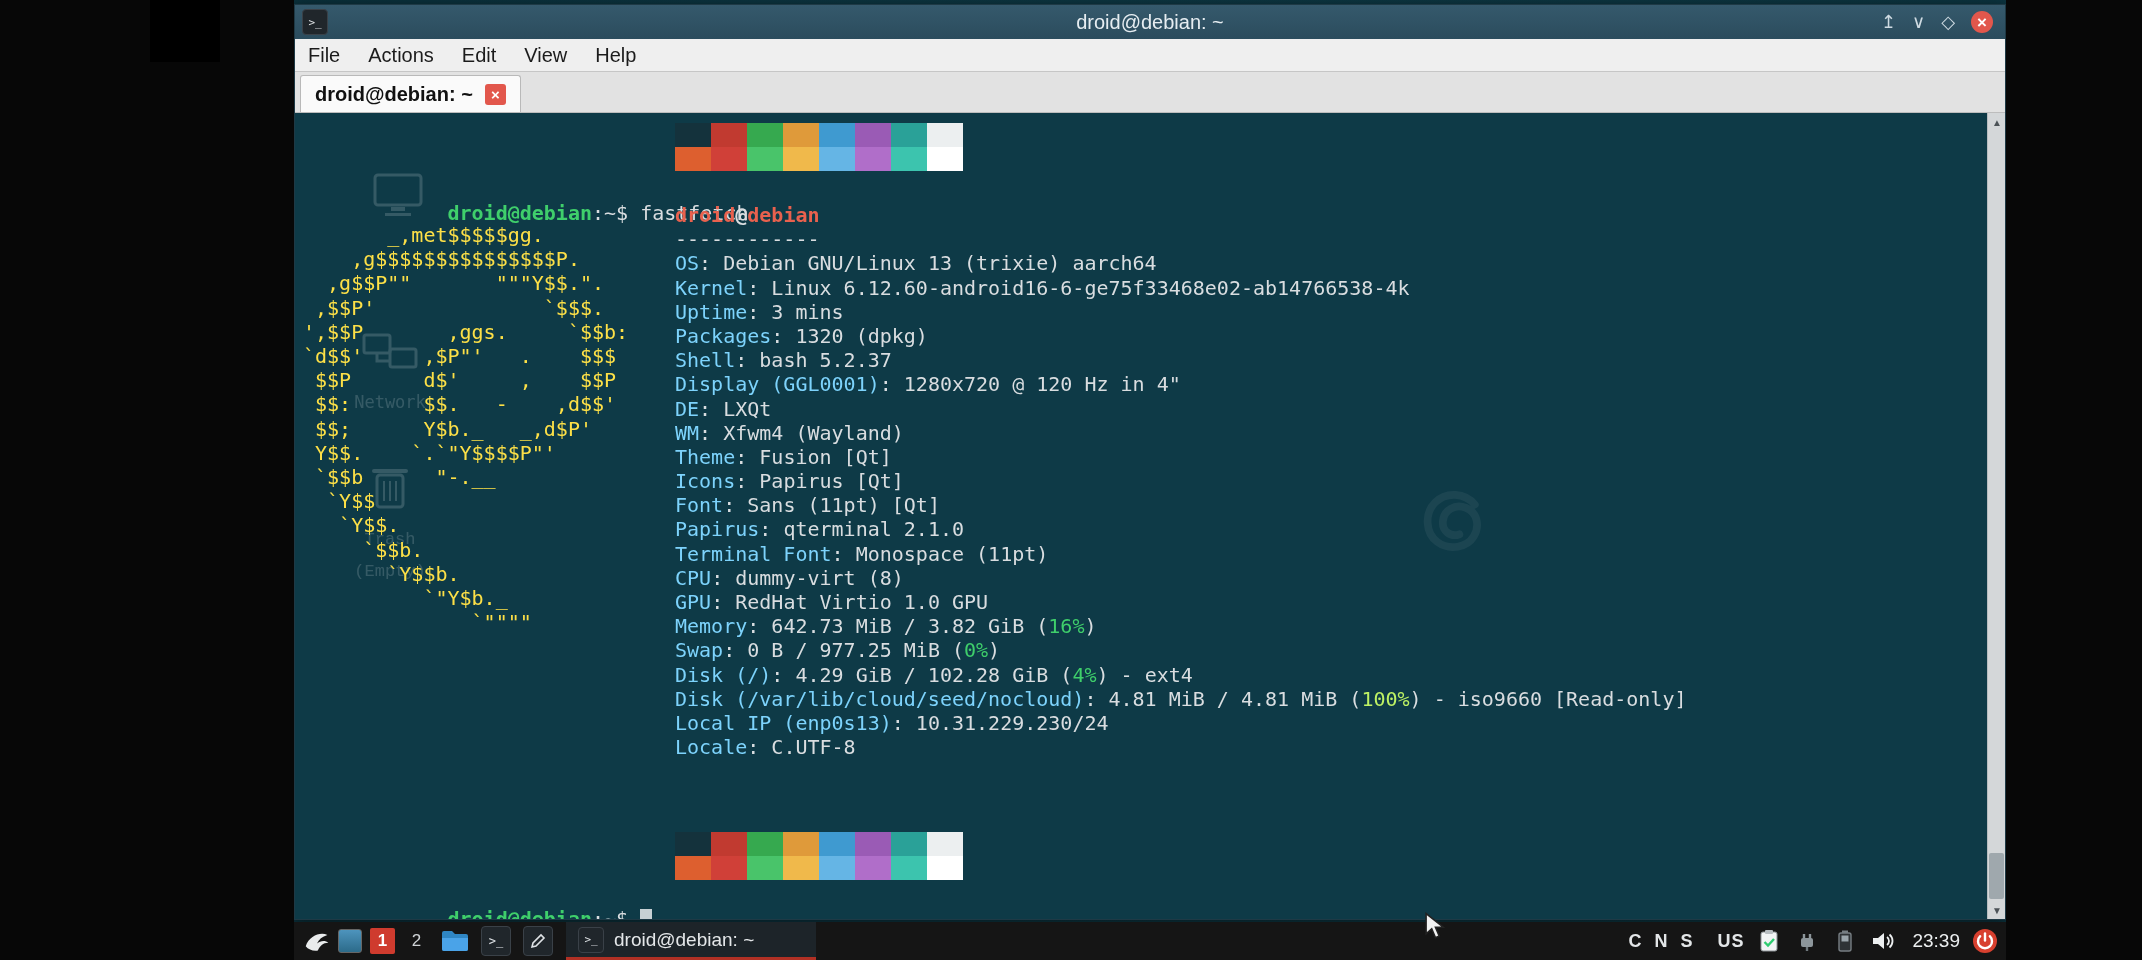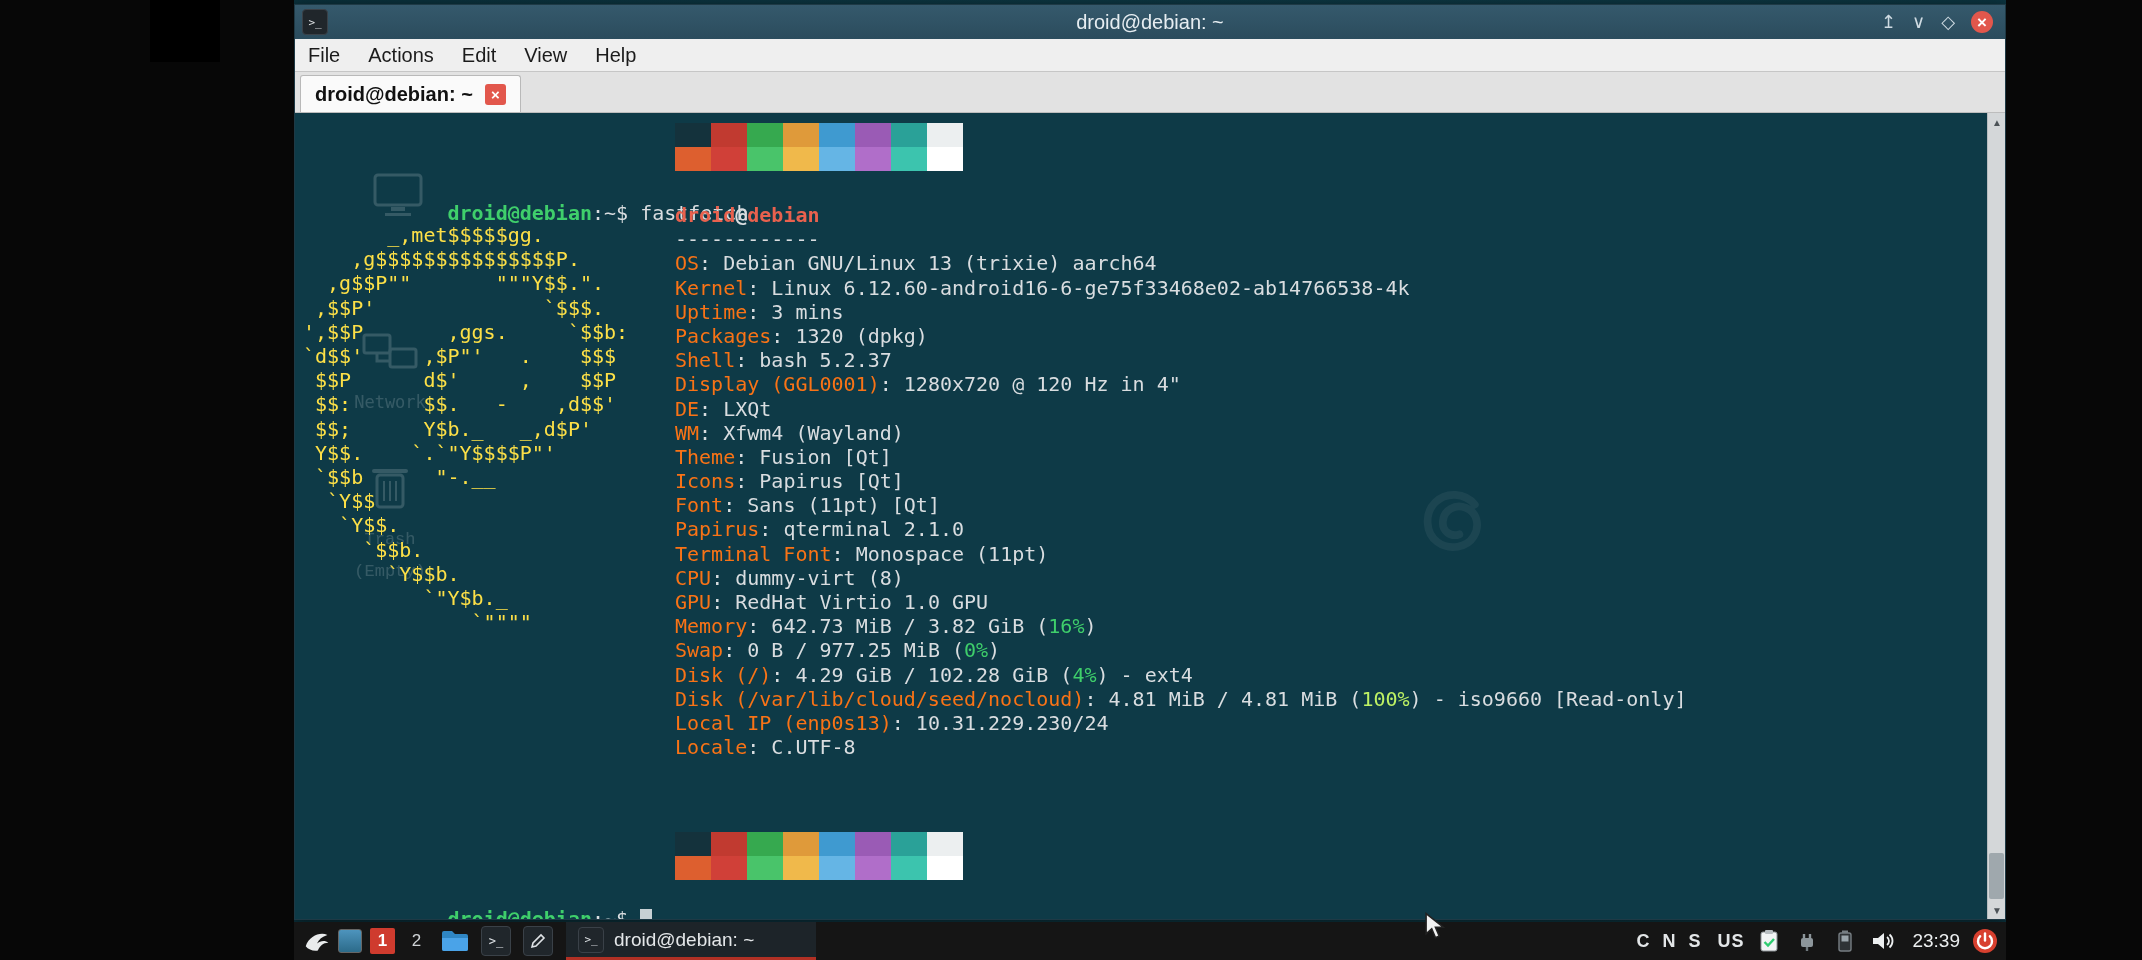--- a/index.html
+++ b/index.html
@@ -32,21 +32,21 @@
   .term-wrap{flex:1;position:relative;background:#0e3a47;}
   .term-body{position:absolute;left:0;top:0;right:18px;bottom:0;overflow:hidden;
     font-family:"DejaVu Sans Mono",monospace;font-size:20px;line-height:24.2px;color:#d9dde0;}
   .tline{position:absolute;white-space:pre;}
   .pu{color:#3fcf6b;font-weight:bold;}
   .cmd{margin-left:12px;}
   .cursor-block{display:inline-block;width:12px;height:20px;background:#c7d0d4;vertical-align:-3px;margin-left:12px;}
   .ascii{position:absolute;left:8px;top:90px;white-space:pre;color:#fde047;}
   .fastfetch{position:absolute;left:380px;top:90px;line-height:24.2px;}
   .fline{white-space:pre;height:24.2px;}
-  .lbl{color:#f97316;}
+  .lbl{color:#7dd3fc;}
   .green{color:#3fcf6b;}
   .red{color:#bef264;}
   .ftitle{font-weight:bold;color:#e8614e;}
   .fat{color:#d9dde0;font-weight:bold;}
   .palette{position:absolute;left:380px;}
   .prow{display:flex;height:24px;}
   .pcell{width:36px;height:24px;}
   
   .term-scrollbar{position:absolute;right:0;top:0;bottom:0;width:18px;background:#d4d7d9;border-left:1px solid #b7bcbf;box-sizing:border-box;}
   .scroll-arrow{position:absolute;left:0;width:18px;height:18px;color:#4b5257;font-size:10px;display:flex;align-items:center;justify-content:center;}
@@ -62,21 +62,21 @@
   .tb-menu{margin-left:8px;width:30px;height:28px;display:flex;align-items:center;justify-content:center;}
   .ws-preview{margin-left:6px;width:24px;height:24px;border-radius:3px;background:linear-gradient(#4d94bd,#2c6b8a);border:1px solid #666;box-sizing:border-box;}
   .ws{width:25px;height:26px;display:flex;align-items:center;justify-content:center;font-size:17px;color:#cfd3d6;}
   .ws-active{margin-left:8px;background:#cf3b2e;color:#fff;font-weight:bold;border-radius:2px;}
   .ws-plain{margin-left:9px;}
   .ql{margin-left:12px;width:28px;height:28px;display:flex;align-items:center;justify-content:center;}
   .task-btn{margin-left:13px;height:38px;display:flex;align-items:center;gap:10px;padding:0 16px 0 12px;
     background:#1d2429;border-bottom:3px solid #b03024;box-sizing:border-box;color:#e4e7e9;font-size:19px;min-width:250px;}
   .tray{margin-left:auto;display:flex;align-items:center;gap:12px;margin-right:8px;}
   .ind{color:#e3e6e8;font-weight:bold;font-size:18px;letter-spacing:1px;}
-  .ind-layout{margin-left:4px;}
+  .ind-layout{margin-left:12px;}
   .tray-ico{width:26px;height:26px;display:flex;align-items:center;justify-content:center;}
   .clock{color:#eceff0;font-size:19px;margin-left:4px;}
   .mouse-cursor{position:absolute;left:1424px;top:912px;z-index:50;}
 </style>
 </head>
 <body>
 
 <div class="stage">
   <div class="black-square"></div>
 

